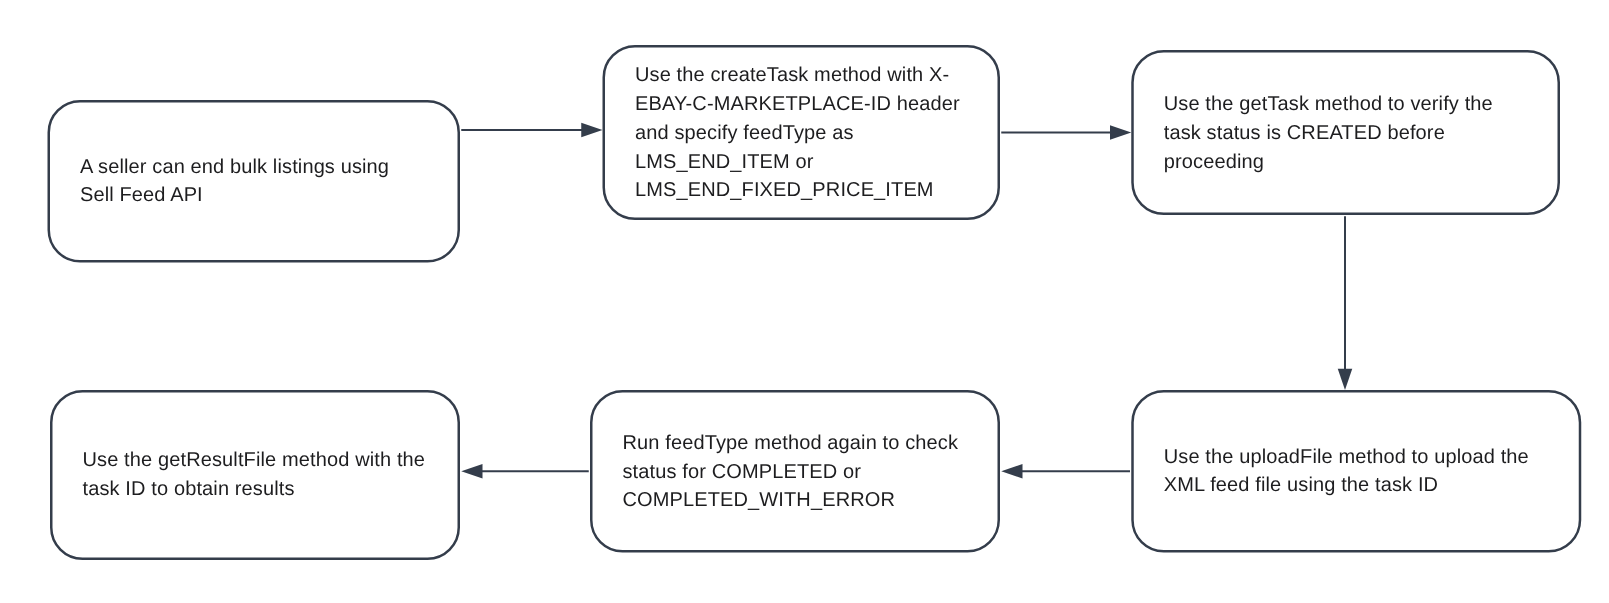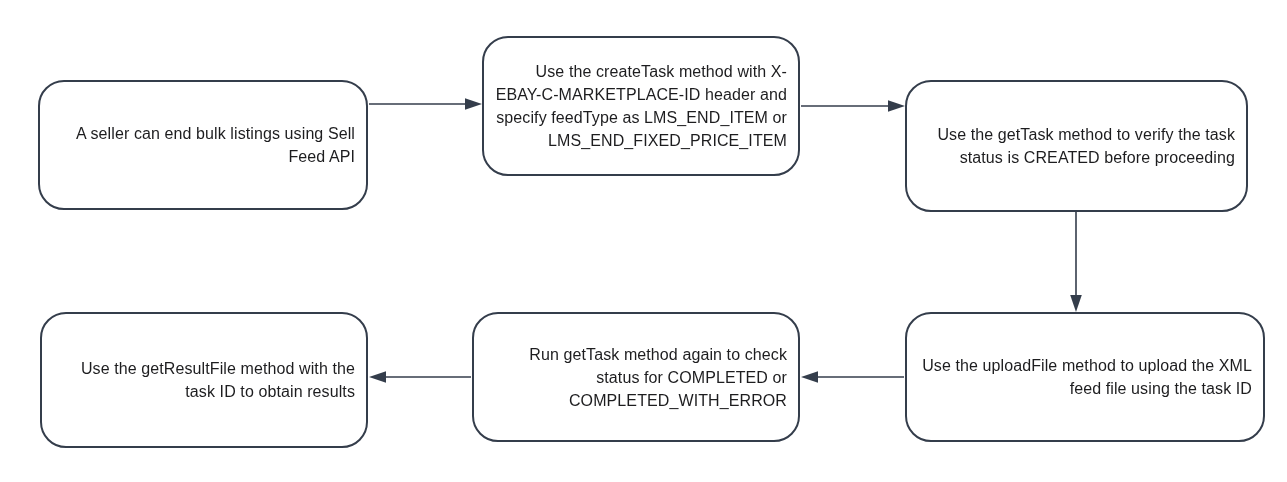--- a/index.html
+++ b/index.html
@@ -22,22 +22,22 @@
   }
   .node{
     position:absolute;
     box-sizing:border-box;
     border:2px solid var(--border-color);
     border-radius:26px;
     background:var(--bg-color);
     display:flex;
     align-items:center;
     justify-content:center;
-    text-align:right;
-    padding:0 11px;
+    text-align:left;
+    padding:0 24px;
   }
   .node-text{
     color:var(--text-color);
     font-size:16px;
     line-height:23px;
     letter-spacing:0.1px;
   }
   .arrows{
     position:absolute;
     top:0;left:0;
@@ -78,29 +78,29 @@
   </svg>
 
   <div class="node" style="left:38px;top:40px;width:330px;height:130px;margin-top:40px;">
     <span class="node-text">A seller can end  bulk listings using Sell Feed API</span>
   </div>
 
   <div class="node" style="left:482px;top:36px;width:318px;height:140px;">
     <span class="node-text">Use the createTask method with X-EBAY-C-MARKETPLACE-ID header and specify feedType as LMS_END_ITEM or LMS_END_FIXED_PRICE_ITEM</span>
   </div>
 
-  <div class="node" style="left:905px;top:40px;width:343px;height:132px;margin-top:40px;">
+  <div class="node" style="left:905px;top:40px;width:343px;height:132px;">
     <span class="node-text">Use the getTask method to verify the task status is CREATED before proceeding</span>
   </div>
 
   <div class="node" style="left:905px;top:312px;width:360px;height:130px;">
     <span class="node-text">Use the uploadFile method to upload the XML feed file using the task ID</span>
   </div>
 
   <div class="node" style="left:472px;top:312px;width:328px;height:130px;">
-    <span class="node-text">Run getTask method again to check status for COMPLETED or COMPLETED_WITH_ERROR</span>
+    <span class="node-text">Run feedType method again to check status for COMPLETED or COMPLETED_WITH_ERROR</span>
   </div>
 
   <div class="node" style="left:40px;top:312px;width:328px;height:136px;">
     <span class="node-text">Use the getResultFile method with the task ID to obtain results</span>
   </div>
 
 </div>
 
 </body></html>

